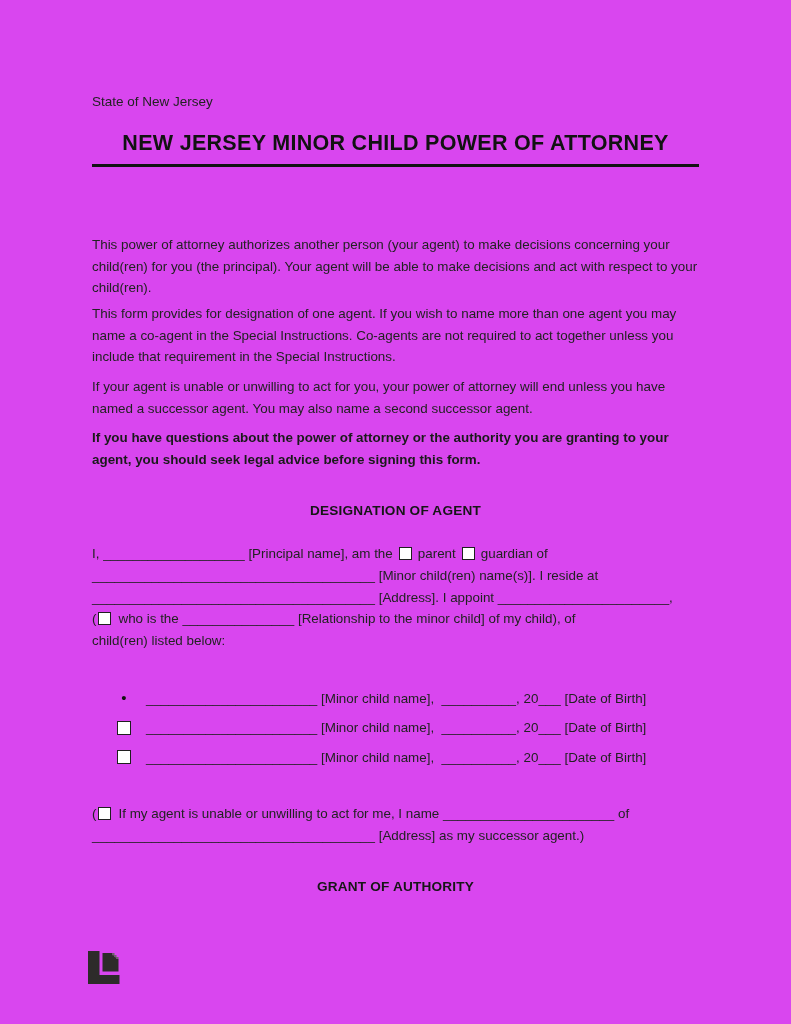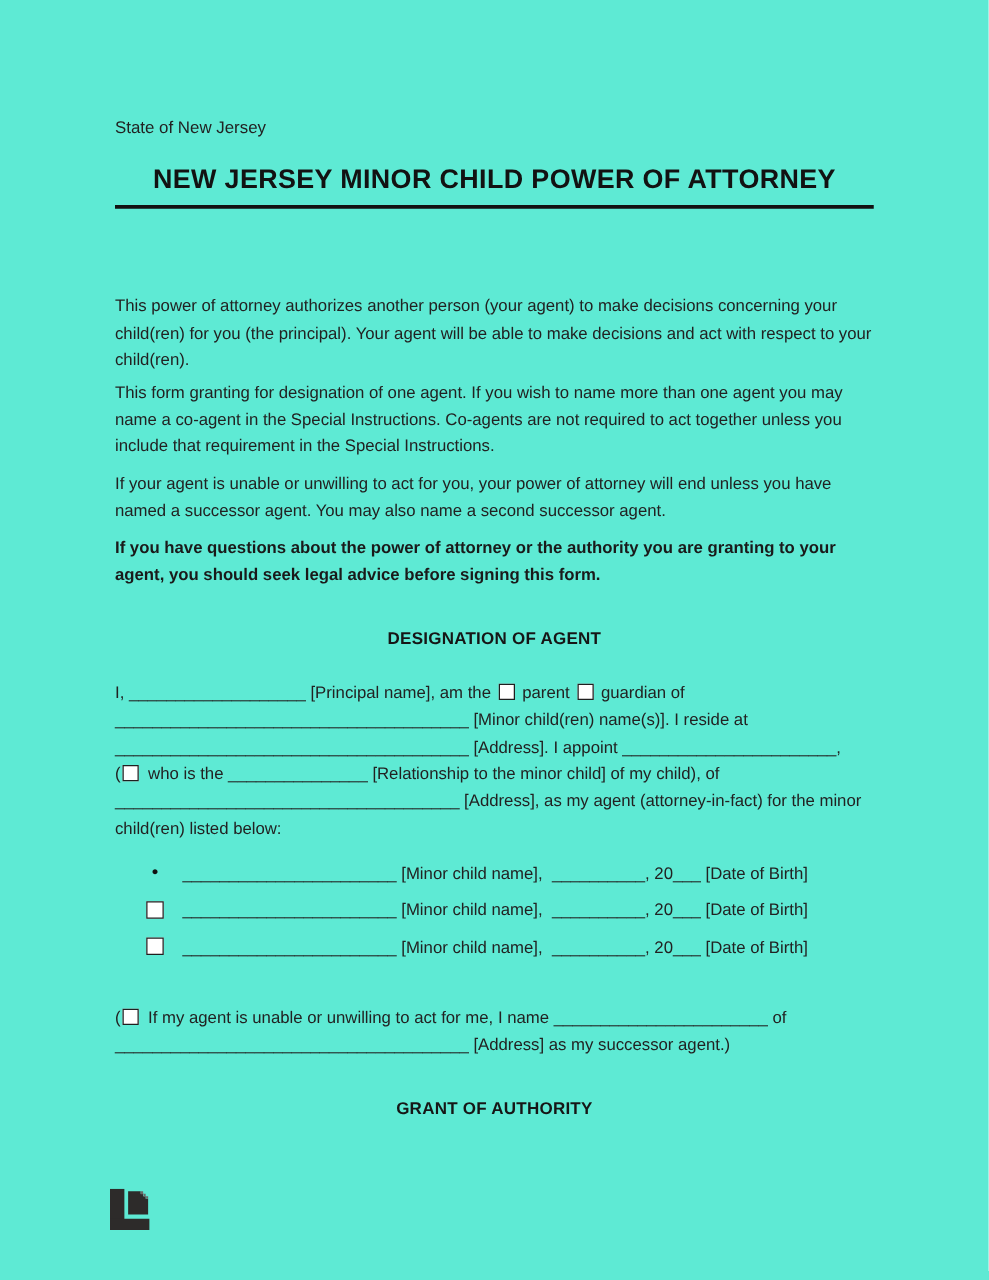--- a/index.html
+++ b/index.html
@@ -3,21 +3,21 @@
 <meta charset="utf-8">
 <style>
   * { box-sizing: border-box; margin: 0; padding: 0; }
   html, body { background: #ffffff; }
   body { font-family: "Liberation Sans", "DejaVu Sans", sans-serif; }
 
   .page {
     position: relative;
     width: 791px;
     height: 1024px;
-    background: #5eead4;
+    background: #d946ef;
     color: #1e1e1e;
     overflow: hidden;
   }
 
   .abs { position: absolute; left: 92px; width: 607px; }
 
   .state-label {
     top: 94px;
     font-size: 13.5px;
     color: #222;
@@ -105,32 +105,31 @@
 <body>
 
 <div class="page">
 
   <div class="abs state-label">State of New Jersey</div>
 
   <h1 class="abs doc-title">NEW JERSEY MINOR CHILD POWER OF ATTORNEY</h1>
 
 
   <p class="abs para p1">This power of attorney authorizes another person (your agent) to make decisions concerning your child(ren) for you (the principal). Your agent will be able to make decisions and act with respect to your child(ren).</p>
-  <p class="abs para p2">This form granting for designation of one agent. If you wish to name more than one agent you may name a co-agent in the Special Instructions. Co-agents are not required to act together unless you include that requirement in the Special Instructions.</p>
+  <p class="abs para p2">This form provides for designation of one agent. If you wish to name more than one agent you may name a co-agent in the Special Instructions. Co-agents are not required to act together unless you include that requirement in the Special Instructions.</p>
   <p class="abs para p3">If your agent is unable or unwilling to act for you, your power of attorney will end unless you have named a successor agent. You may also name a second successor agent.</p>
   <p class="abs para p4">If you have questions about the power of attorney or the authority you are granting to your agent, you should seek legal advice before signing this form.</p>
 
   <div class="abs section-heading h-designation">DESIGNATION OF AGENT</div>
 
   <div class="abs fill-lines">
     <div class="fill-line"><span class="t">I, ___________________ [Principal name], am the</span><span class="cb mid"></span><span class="t">parent</span><span class="cb mid"></span><span class="t">guardian of</span></div>
     <div class="fill-line"><span class="t">______________________________________ [Minor child(ren) name(s)]. I reside at</span></div>
     <div class="fill-line"><span class="t">______________________________________ [Address]. I appoint _______________________,</span></div>
     <div class="fill-line"><span class="t">(</span><span class="cb after-paren"></span><span class="t">who is the _______________ [Relationship to the minor child] of my child), of</span></div>
-    <div class="fill-line"><span class="t">_____________________________________ [Address], as my agent (attorney-in-fact) for the minor</span></div>
     <div class="fill-line"><span class="t">child(ren) listed below:</span></div>
   </div>
 
   <div class="abs child-rows">
     <div class="child-row">
       <span class="marker bullet">•</span>
       <span class="t row-text">_______________________ [Minor child name],  __________, 20___ [Date of Birth]</span>
     </div>
     <div class="child-row">
       <span class="marker">

